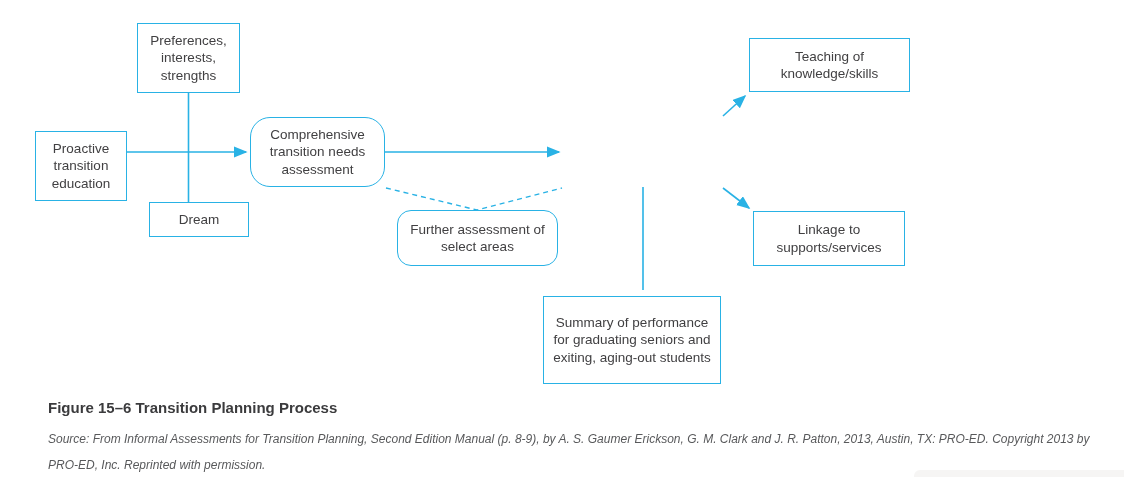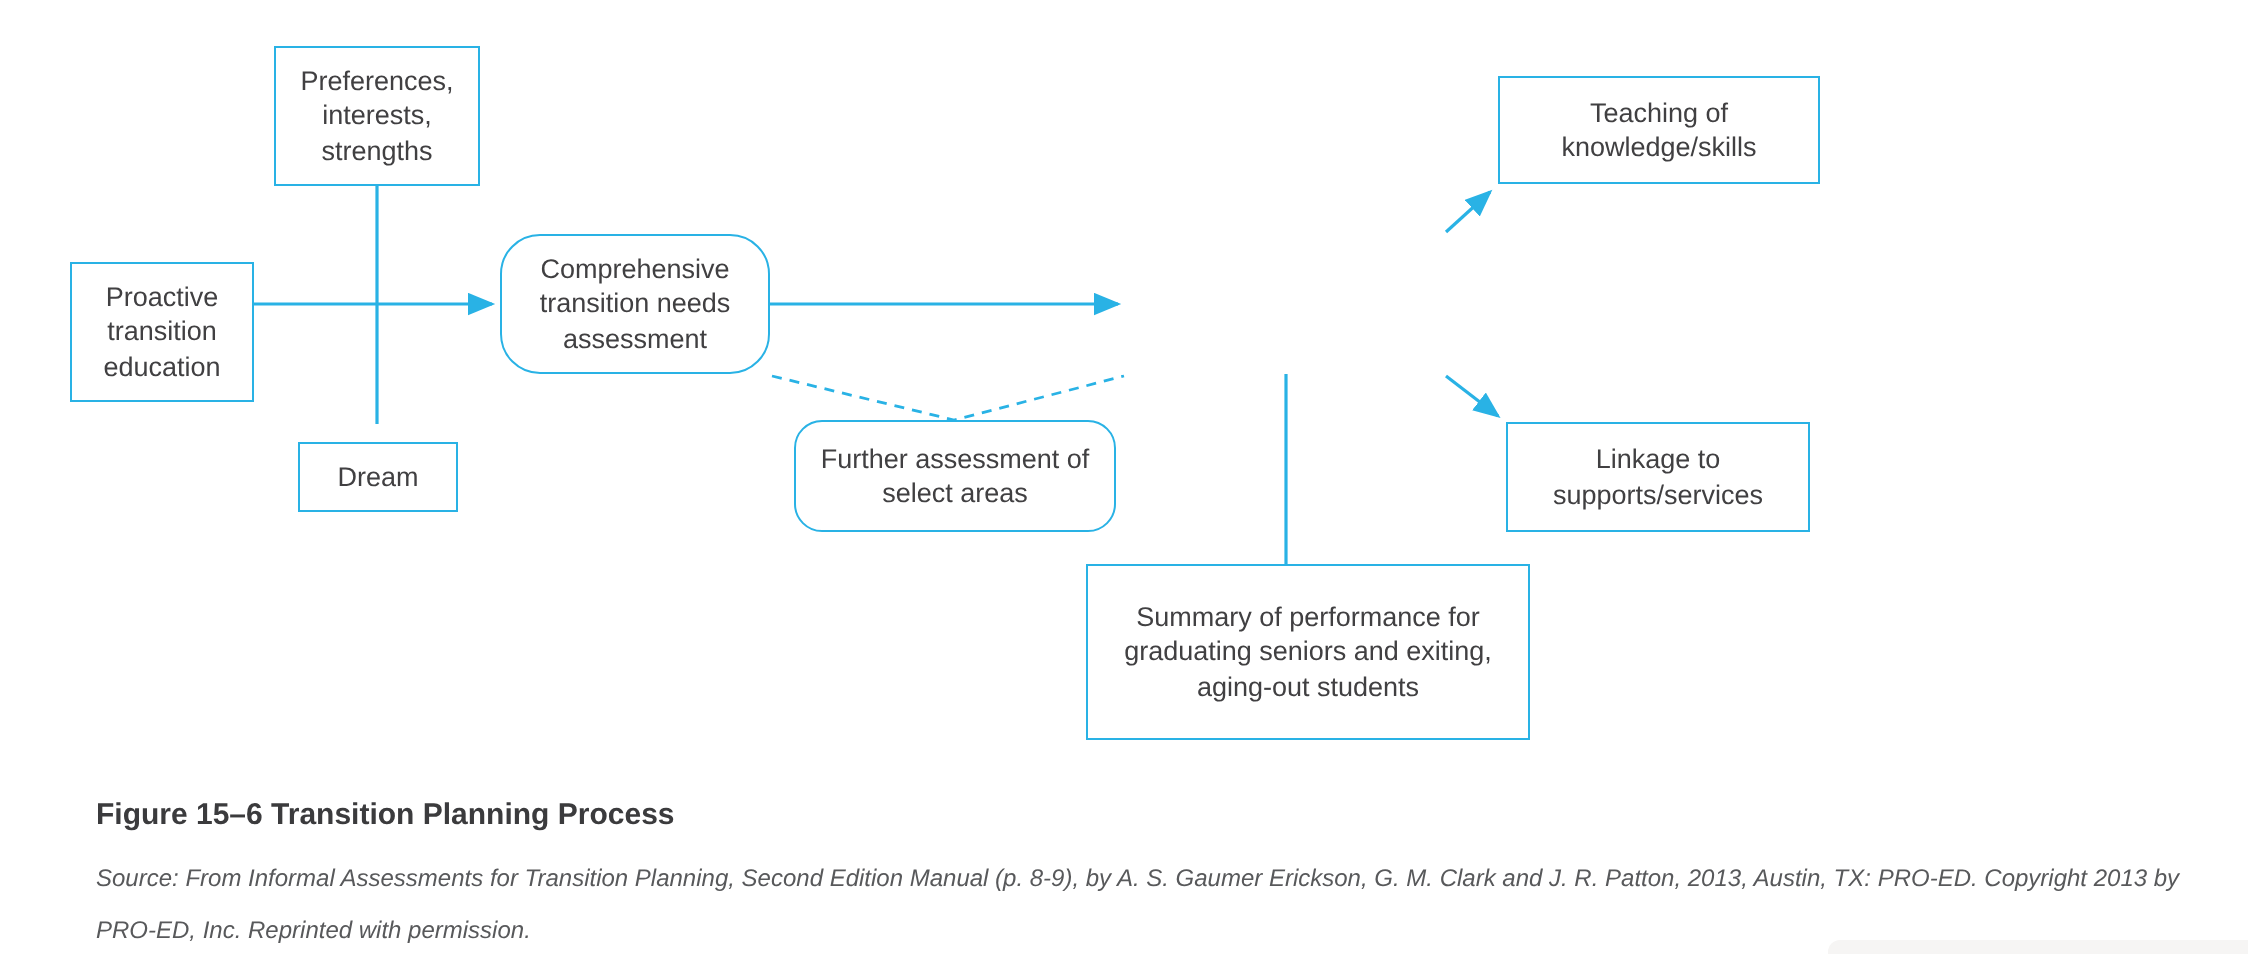--- a/index.html
+++ b/index.html
@@ -49,27 +49,27 @@
     display: flex;
     align-items: center;
     justify-content: center;
     text-align: center;
     font-size: 13.5px;
     line-height: 1.28;
     padding: 13px 5px;
   }
   #node-preferences  { left: 137px; top: 23px;  width: 103px; height: 70px; }
   #node-proactive    { left: 35px;  top: 117px; width: 92px;  height: 70px; margin-top: 14px; }
-  #node-dream        { left: 149px; top: 221px; width: 80px;  height: 35px; }
+  #node-dream        { left: 149px; top: 202px; width: 100px;  height: 35px; }
   #node-comprehensive{ left: 250px; top: 117px; width: 135px; height: 70px; border-radius: 20px; }
   #node-further      { left: 397px; top: 210px; width: 161px; height: 56px; border-radius: 14px; }
   #node-transition   { left: 564px; top: 117px; width: 159px; height: 70px; }
   #node-teaching     { left: 749px; top: 38px;  width: 161px; height: 54px; }
   #node-linkage      { left: 753px; top: 211px; width: 152px; height: 55px; }
-  #node-summary      { left: 543px; top: 282px; width: 222px; height: 88px; }
+  #node-summary      { left: 543px; top: 296px; width: 178px; height: 88px; }
   .caption-block {
     position: absolute;
     left: 48px;
     top: 399px;
     width: 1066px;
   }
   .figure-caption {
     font-size: 15px;
     font-weight: bold;
     color: var(--caption-text, #3b3b3d);

